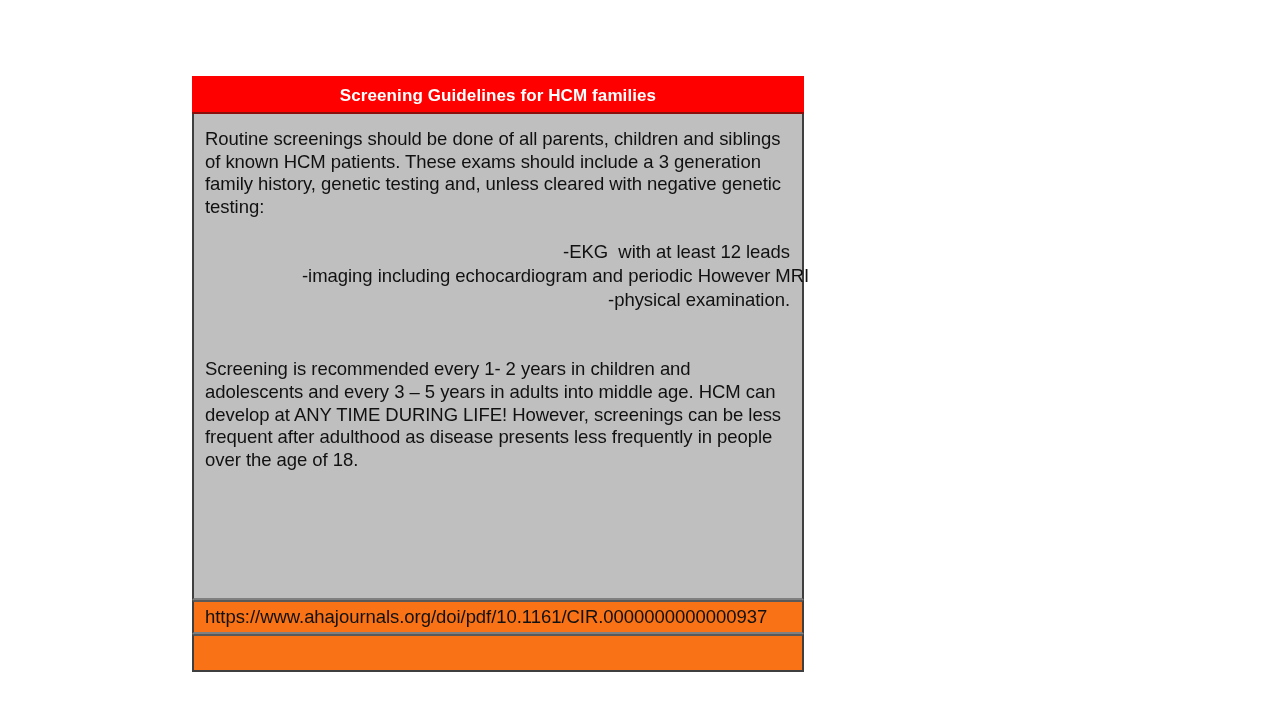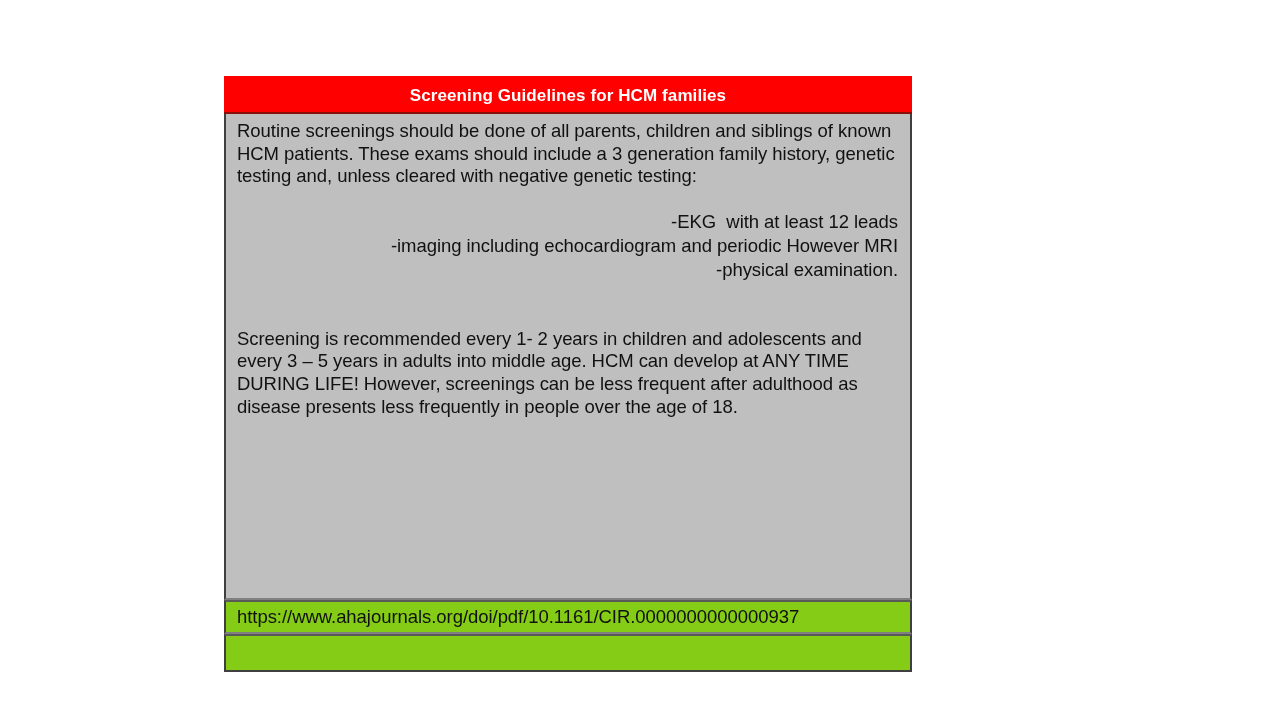--- a/index.html
+++ b/index.html
@@ -20,23 +20,22 @@
     width: 1280px;
     height: 720px;
     background: #ffffff;
   }
 
   
   .card {
     position: absolute;
     left: 192px;
     top: 76px;
-    width: 688px;
+    width: 612px;
     box-sizing: border-box;
-    margin-left: 32px;
   }
 
   .card-header {
     background: #FF0000;
     height: 38px;
     line-height: 38px;
     text-align: center;
     border-bottom: 2px solid #8a0f0a;
     box-sizing: border-box;
   }
@@ -51,21 +50,21 @@
     line-height: normal;
   }
 
   .card-body {
     background: #BFBFBF;
     border-left: 2px solid #3f3f3f;
     border-right: 2px solid #3f3f3f;
     border-bottom: 2px solid #808080;
     box-sizing: border-box;
     height: 486px;
-    padding: 6px 12px 0 11px;
+    padding: 14px 12px 0 11px;
   }
 
   .para {
     font-size: 18.5px;
     color: #111111;
     line-height: 22.6px;
     margin: 0;
     letter-spacing: -0.05px;
   }
 
@@ -87,21 +86,21 @@
     white-space: pre;
     letter-spacing: -0.05px;
   }
 
   .bullet-first  { padding-left: 94px; }
   .bullet-rest   { padding-left: 97px; }
 
   .gap-large { height: 46px; }
 
   .card-row {
-    background: #84cc16;
+    background: #f97316;
     border-left: 2px solid #3f3f3f;
     border-right: 2px solid #3f3f3f;
     border-bottom: 2px solid #808080;
     box-sizing: border-box;
   }
 
   .card-row-source {
     height: 34px;
     border-top: 2px solid #595959;
     padding: 0 11px;

